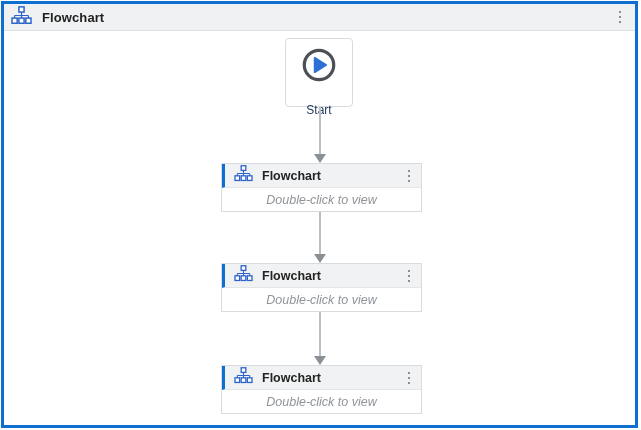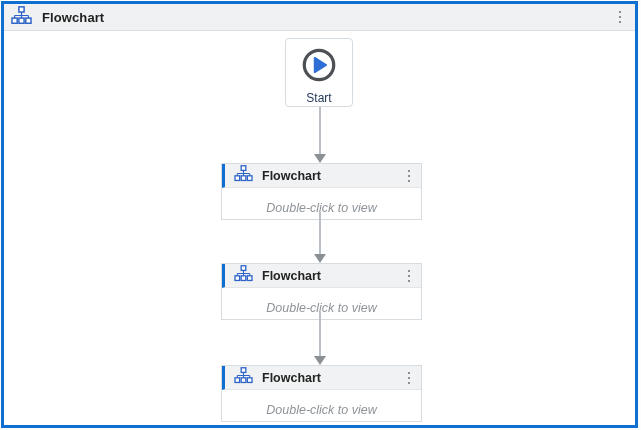--- a/index.html
+++ b/index.html
@@ -79,21 +79,21 @@
     border: 1px solid #d4dbe1;
     border-radius: 4px;
     display: flex;
     flex-direction: column;
     align-items: center;
     justify-content: flex-start;
     padding-top: 7px;
     cursor: pointer;
   }
   .start-node .start-label {
-    margin-top: 3px;
+    margin-top: 15px;
     font-size: 12px;
     color: #22395b;
   }
 
   
   .connector {
     position: absolute;
     width: 12px;
     left: 310px;
   }
@@ -145,21 +145,20 @@
     font-size: 12.5px;
     font-weight: 700;
     color: #242424;
   }
   .flow-node .spacer { flex: 1 1 auto; }
   .flow-node .node-body {
     height: 23px;
     display: flex;
     align-items: center;
     justify-content: center;
-    margin-top: 8px;
   }
   .flow-node .hint {
     font-size: 12.5px;
     font-style: italic;
     color: #8f9499;
   }
 </style>
 </head>
 <body>
 

